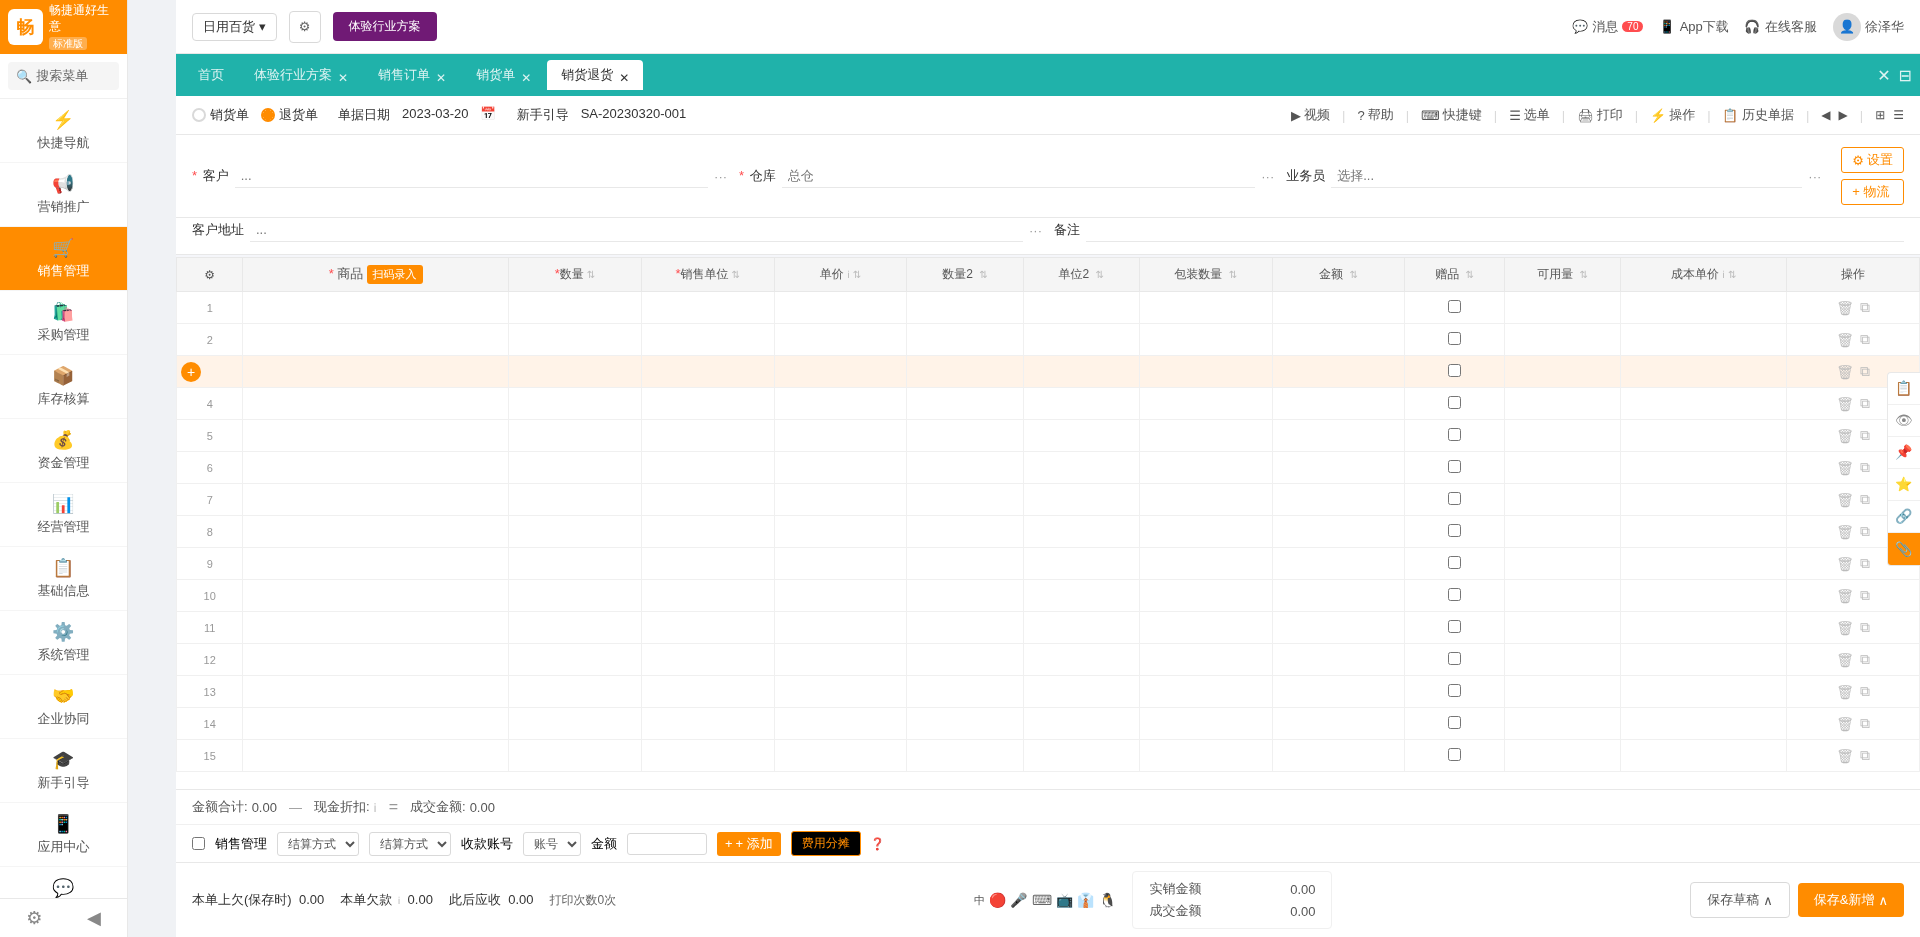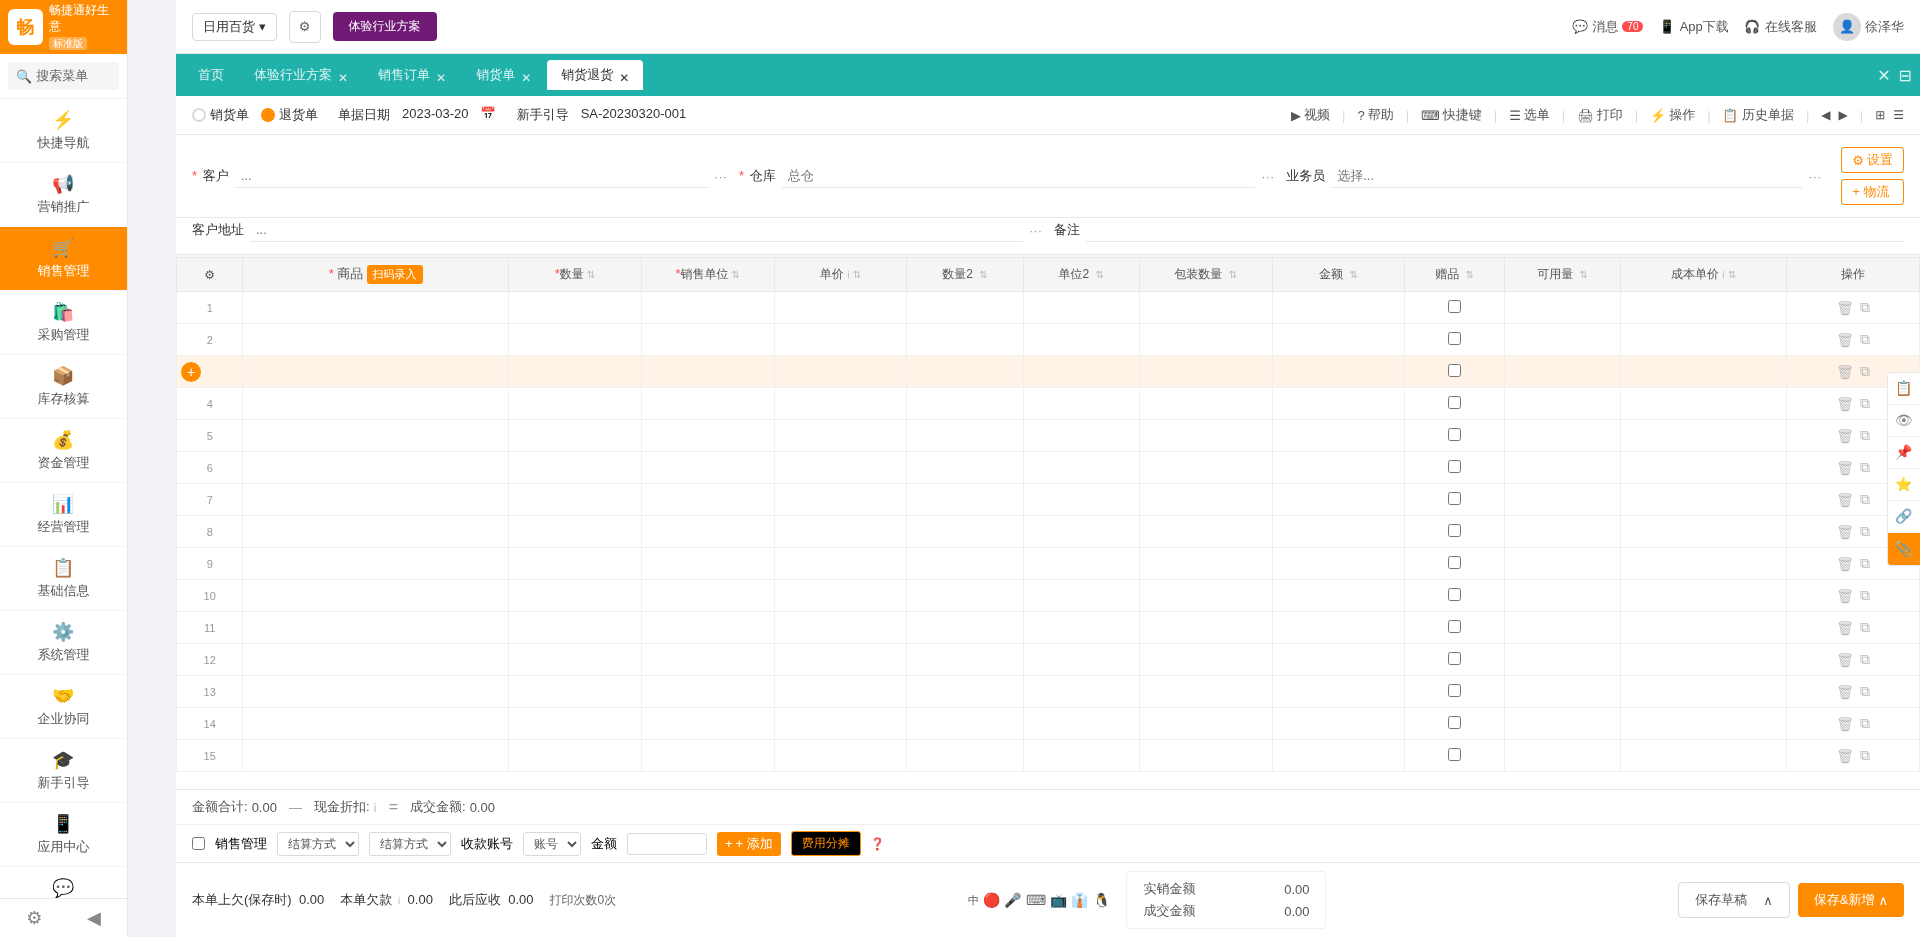--- a/index.html
+++ b/index.html
@@ -339,21 +339,21 @@
     }
     .right-panel-row { display: flex; justify-content: space-between; align-items: center; color: #555; font-size: 12px; padding: 2px 0; }
     .save-draft-btn {
       background: #fff;
       border: 1px solid #d9d9d9;
       border-radius: 4px;
       padding: 8px 16px;
       cursor: pointer;
       color: #555;
       font-size: 13px;
-      display: flex; align-items: center; gap: 16px;
+      display: flex; align-items: center; gap: 4px;
     }
     .save-new-btn {
       background: #ff8c00;
       border: none;
       border-radius: 4px;
       padding: 8px 16px;
       cursor: pointer;
       color: #fff;
       font-size: 13px;
       display: flex; align-items: center; gap: 4px;

